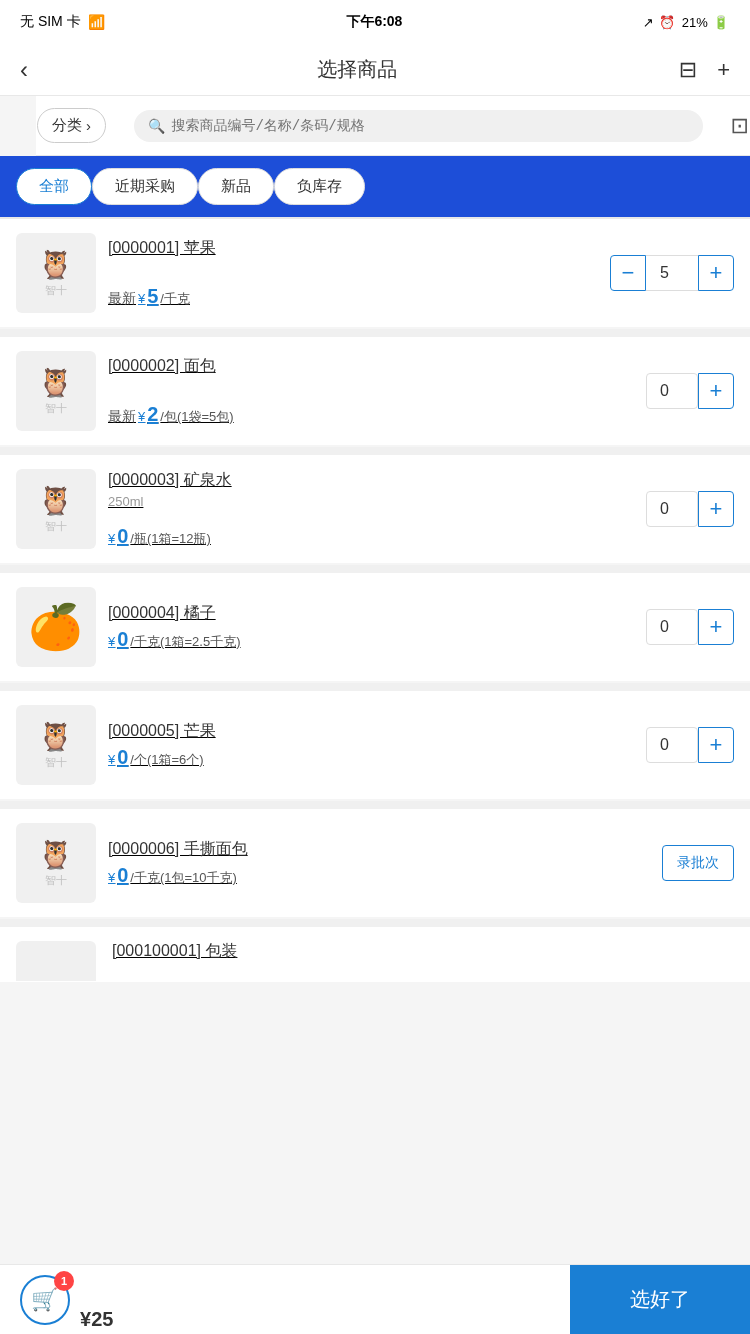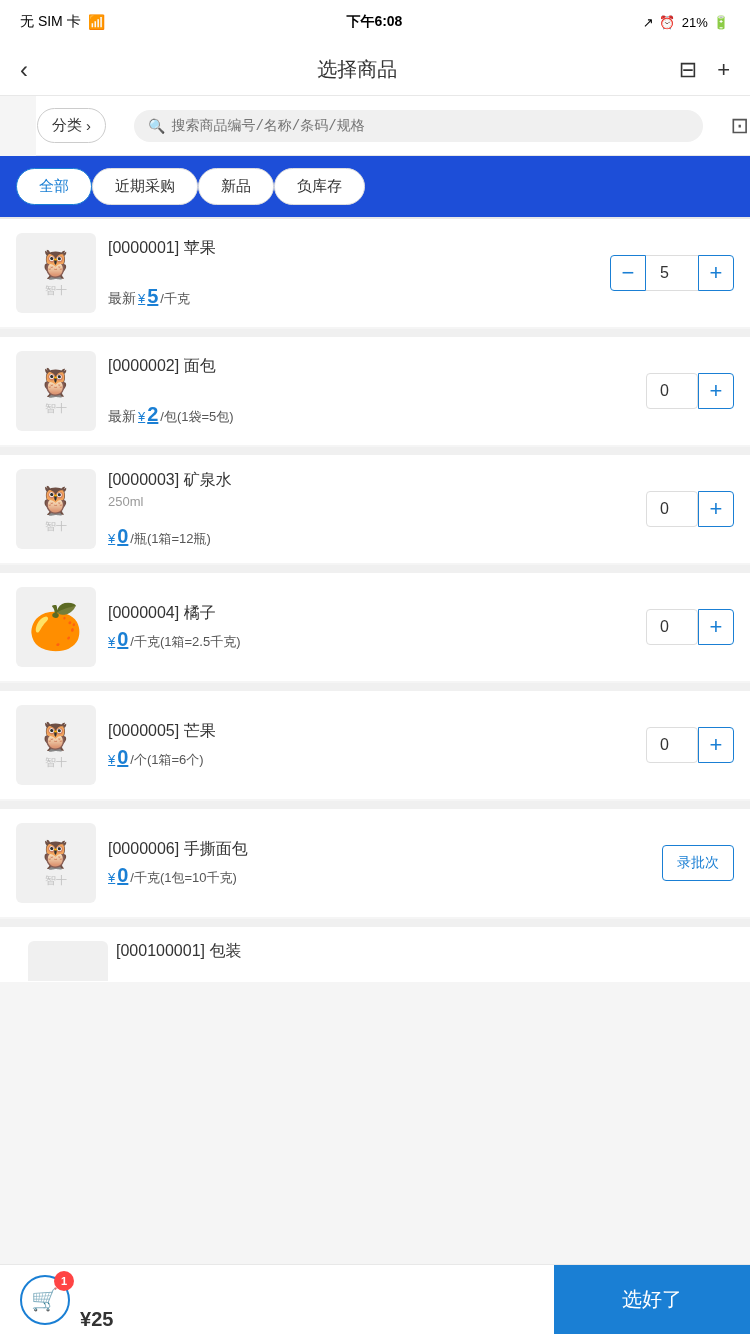--- a/index.html
+++ b/index.html
@@ -176,20 +176,21 @@
     }
     .owl-text {
       font-size: 11px;
       color: #c0c0c0;
       margin-top: 2px;
     }
 
     .product-info {
       flex: 1;
       min-width: 0;
+      text-decoration: underline;
     }
     .product-name {
       font-size: 16px;
       color: #333;
       margin-bottom: 4px;
       line-height: 1.3;
     }
     .product-spec {
       font-size: 13px;
       color: #999;
@@ -314,39 +315,39 @@
       font-weight: bold;
     }
     .cart-total {
       font-size: 20px;
       font-weight: bold;
       color: #333;
       margin-top: 40px;
     }
     .confirm-btn {
       height: 70px;
-      width: 196px;
+      width: 180px;
       background: #1a7fd4;
       color: #fff;
       font-size: 20px;
       font-weight: 500;
       border: none;
       cursor: pointer;
       display: flex;
       align-items: center;
       justify-content: center;
     }
 
     
     .product-item-partial {
       background: #fff;
       display: flex;
       align-items: flex-start;
-      padding: 14px 16px 0 28px;
-      gap: 8px;
+      padding: 14px 16px 0 16px;
+      gap: 16px;
       height: 55px;
       overflow: hidden;
     }
 
     .separator-line {
       height: 8px;
       background: #f0f0f0;
     }
   </style>
 </head>

